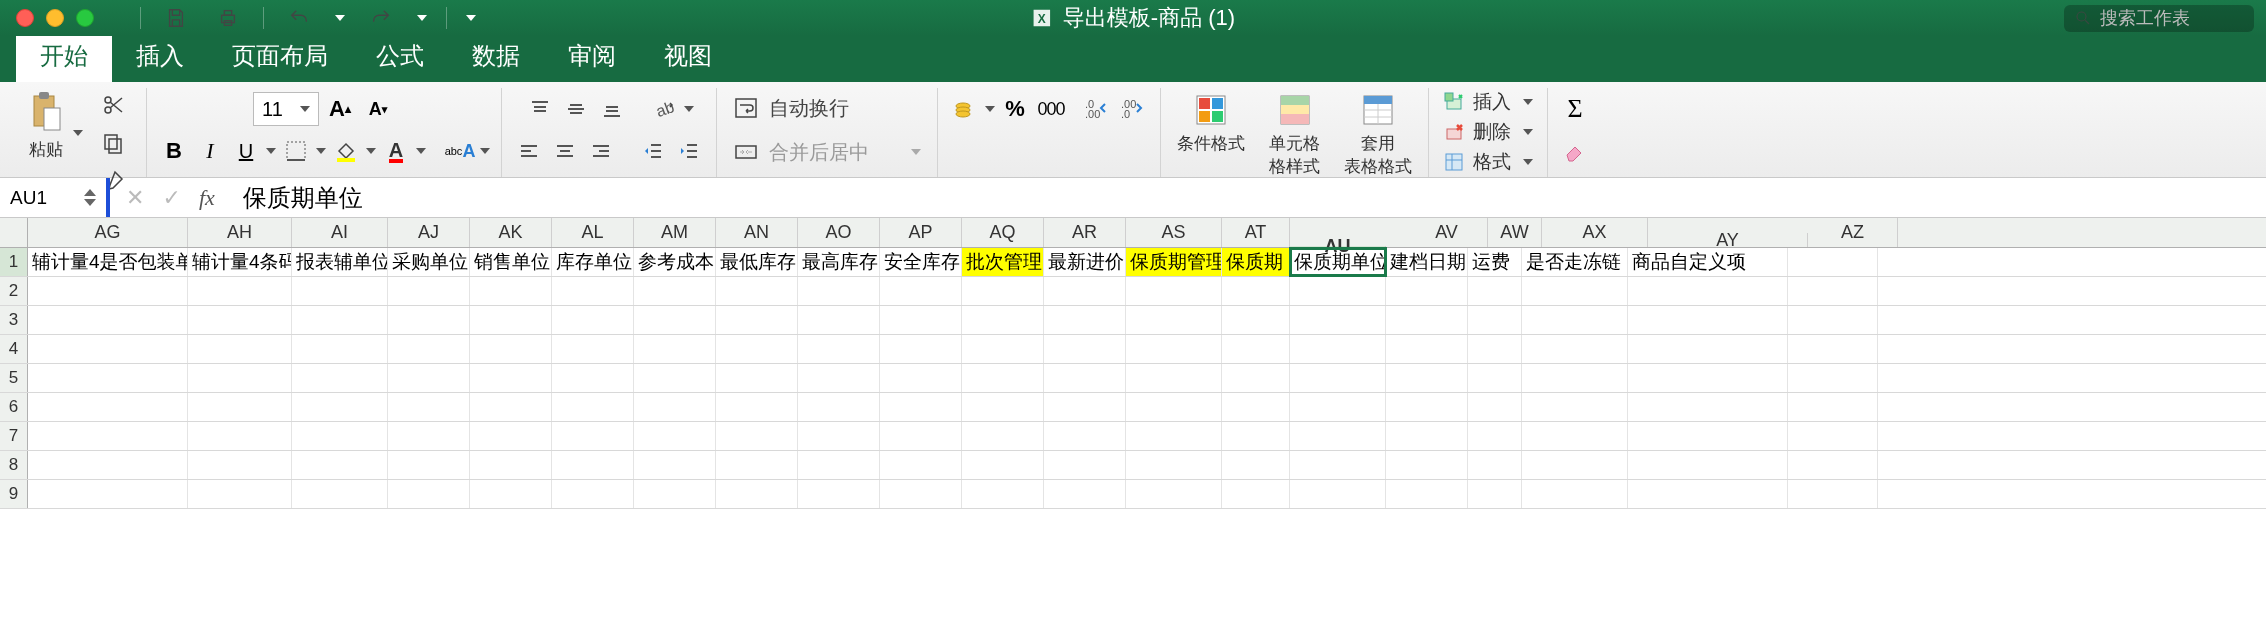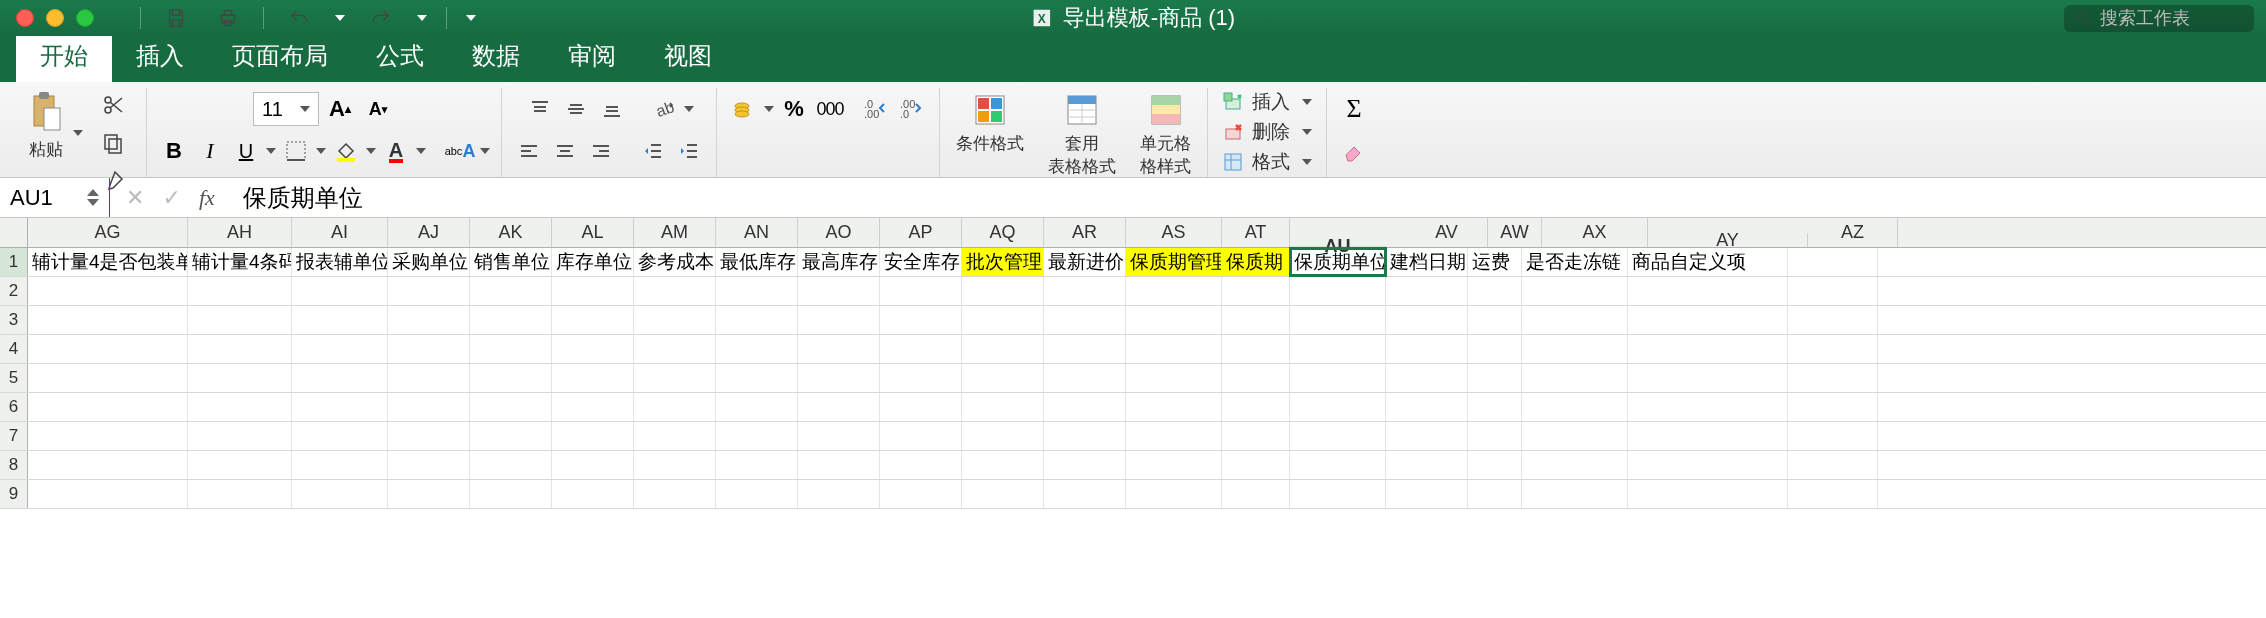--- a/index.html
+++ b/index.html
@@ -44,21 +44,21 @@
 .toggle-row { display: flex; gap: 2px; }
 .wrapmerge { display: flex; flex-direction: column; gap: 4px; width: 200px; }
 .wm-item { display: flex; align-items: center; gap: 10px; height: 40px; padding: 0 6px; font-size: 20px; color: #444; }
 .wm-item.disabled { color: #999; }
 .right-stack { display: flex; flex-direction: column; gap: 2px; }
 .stack-item { display: flex; align-items: center; gap: 8px; height: 28px; font-size: 19px; color: #333; padding: 0 4px; }
 .side-col { display: flex; flex-direction: column; gap: 4px; padding: 0 6px; }
 
 
 .fbar { height: 40px; border-bottom: 1px solid #c9c9c9; display: flex; align-items: center; background: #fff; }
-.namebox { width: 110px; height: 100%; border-right: 1px solid #1d4ed8; display: flex; align-items: center; padding: 0 10px; font-size: 22px; }
+.namebox { width: 110px; height: 100%; border-right: 4px solid #1d4ed8; display: flex; align-items: center; padding: 0 10px; font-size: 19px; }
 .namebox .spin { margin-left: auto; display: flex; flex-direction: column; }
 .spin-btn { width: 0; height: 0; border-left: 6px solid transparent; border-right: 6px solid transparent; cursor: pointer; }
 .spin-up { border-bottom: 7px solid #666; margin-bottom: 3px; }
 .spin-down { border-top: 7px solid #666; }
 .fbar-btns { display: flex; align-items: center; gap: 18px; padding: 0 16px; color: #888; }
 .fx-label { font-style: italic; font-family: "Times New Roman", serif; font-size: 22px; color: #555; }
 .formula-input { flex: 1; padding: 0 12px; font-size: 24px; border: 0; outline: none; }
 
 
 .grid-wrap { position: relative; }
@@ -320,20 +320,39 @@
               <line x1="9" y1="5" x2="19" y2="5"></line>
               <line x1="9" y1="11" x2="19" y2="11"></line>
               <line x1="9" y1="17" x2="19" y2="17"></line>
             </g>
             <path d="M3 8l3 3-3 3z" fill="#2a7fd4"></path>
           </svg>
         </span>
     </div>
   </div>
 
+  <div class="group">
+    <div class="wrapmerge">
+      <div class="wm-item">
+        <svg width="26" height="26" viewBox="0 0 26 26">
+            <rect x="3" y="4" width="20" height="18" class="icon-stroke"></rect>
+            <path d="M7 10h10a3 3 0 0 1 0 6h-4m0 0l2-2m-2 2l2 2" class="icon-stroke" stroke="#2a7fd4"></path>
+          </svg>
+        <span>自动换行</span>
+      </div>
+      <div class="wm-item disabled">
+        <svg width="26" height="26" viewBox="0 0 26 26">
+            <rect x="3" y="7" width="20" height="12" class="icon-stroke" stroke="#aaa"></rect>
+            <path d="M7 13h4m4 0h4M11 13l-2-2m2 2l-2 2m4-2l2-2m-2 2l2 2" stroke="#aaa" fill="none"></path>
+          </svg>
+        <span>合并后居中</span>
+        <div class="caret-down" style="margin-left:auto;border-top-color:#aaa"></div>
+      </div>
+    </div>
+  </div>
 
   <div class="group">
     <div class="group-row toggle-row">
       <span class="sm-btn">
           <svg width="24" height="24" viewBox="0 0 24 24">
             <ellipse cx="10" cy="9" rx="7" ry="3" fill="#f4c430" stroke="#c09820"></ellipse>
             <ellipse cx="10" cy="13" rx="7" ry="3" fill="#f4c430" stroke="#c09820"></ellipse>
             <ellipse cx="10" cy="17" rx="7" ry="3" fill="#f4c430" stroke="#c09820"></ellipse>
           </svg>
         </span>
@@ -367,37 +386,37 @@
           <rect x="8" y="8" width="11" height="11" fill="#e74c3c"></rect>
           <rect x="21" y="8" width="11" height="11" fill="#3498db"></rect>
           <rect x="8" y="21" width="11" height="11" fill="#f39c12"></rect>
           <rect x="21" y="21" width="11" height="11" fill="#2ecc71"></rect>
         </svg>
       <span class="lbl">条件格式</span>
     </div>
     <div class="big-btn">
       <svg width="40" height="40" viewBox="0 0 40 40">
           <rect x="6" y="6" width="28" height="28" fill="#fff" stroke="#888"></rect>
+          <rect x="6" y="6" width="28" height="9" fill="#a8d5a8"></rect>
+          <rect x="6" y="15" width="28" height="9" fill="#ffe9a8"></rect>
+          <rect x="6" y="24" width="28" height="10" fill="#f5b8b8"></rect>
+        </svg>
+      <span class="lbl" style="white-space:pre;text-align:center">单元格
+格样式</span>
+    </div>
+    <div class="big-btn">
+      <svg width="40" height="40" viewBox="0 0 40 40">
+          <rect x="6" y="6" width="28" height="28" fill="#fff" stroke="#888"></rect>
           <rect x="6" y="6" width="28" height="8" fill="#5b9bd5"></rect>
           <line x1="6" y1="20" x2="34" y2="20" stroke="#ccc"></line>
           <line x1="6" y1="27" x2="34" y2="27" stroke="#ccc"></line>
           <line x1="20" y1="14" x2="20" y2="34" stroke="#ccc"></line>
         </svg>
       <span class="lbl" style="white-space:pre;text-align:center">套用
 表格格式</span>
-    </div>
-    <div class="big-btn">
-      <svg width="40" height="40" viewBox="0 0 40 40">
-          <rect x="6" y="6" width="28" height="28" fill="#fff" stroke="#888"></rect>
-          <rect x="6" y="6" width="28" height="9" fill="#a8d5a8"></rect>
-          <rect x="6" y="15" width="28" height="9" fill="#ffe9a8"></rect>
-          <rect x="6" y="24" width="28" height="10" fill="#f5b8b8"></rect>
-        </svg>
-      <span class="lbl" style="white-space:pre;text-align:center">单元格
-格样式</span>
     </div>
   </div>
 
   <div class="group">
     <div class="right-stack">
       <div class="stack-item">
         <svg width="22" height="22" viewBox="0 0 22 22">
             <rect x="4" y="8" width="14" height="10" fill="#d6f0d6" stroke="#4a9"></rect>
             <rect x="2" y="2" width="8" height="8" fill="#8fd68f" stroke="#4a9"></rect>
             <path d="M16 4l3 3m0-3l-3 3" stroke="#2ecc71" stroke-width="2"></path>

